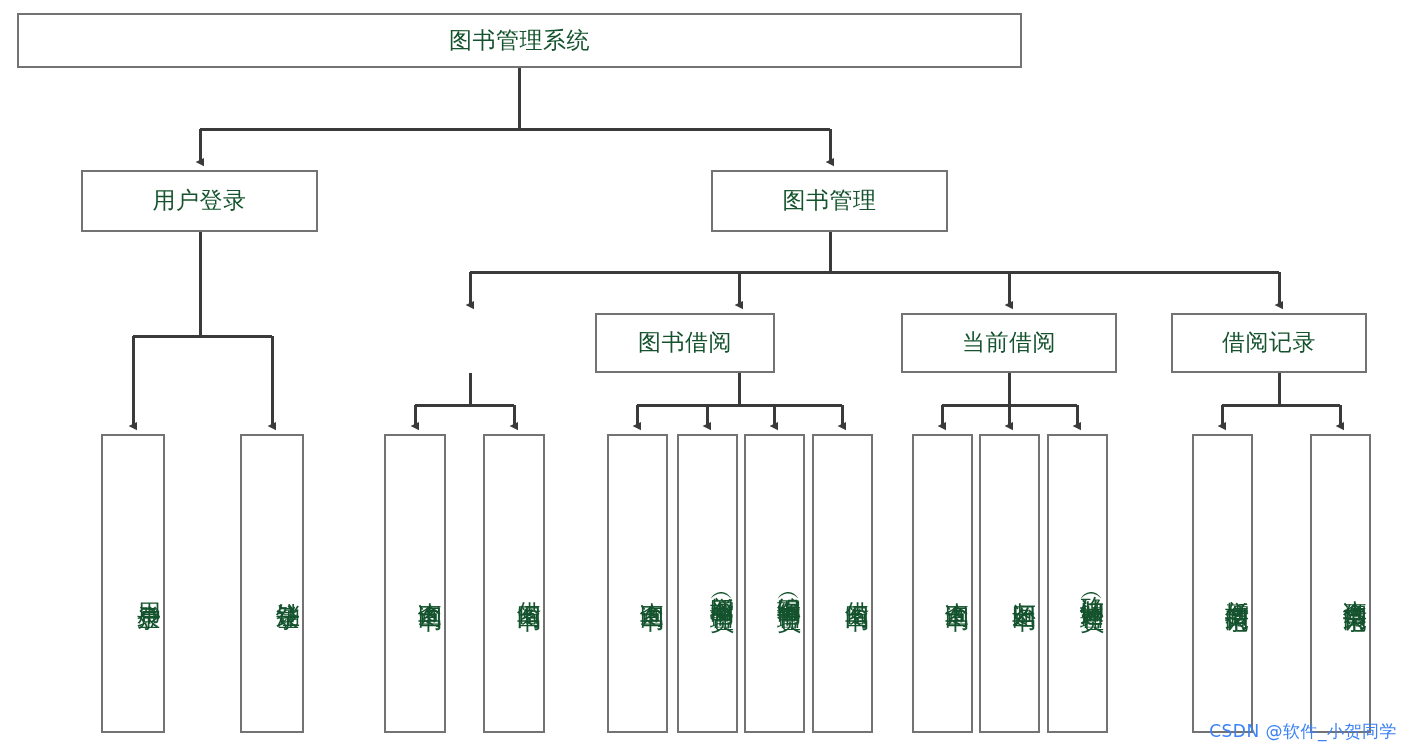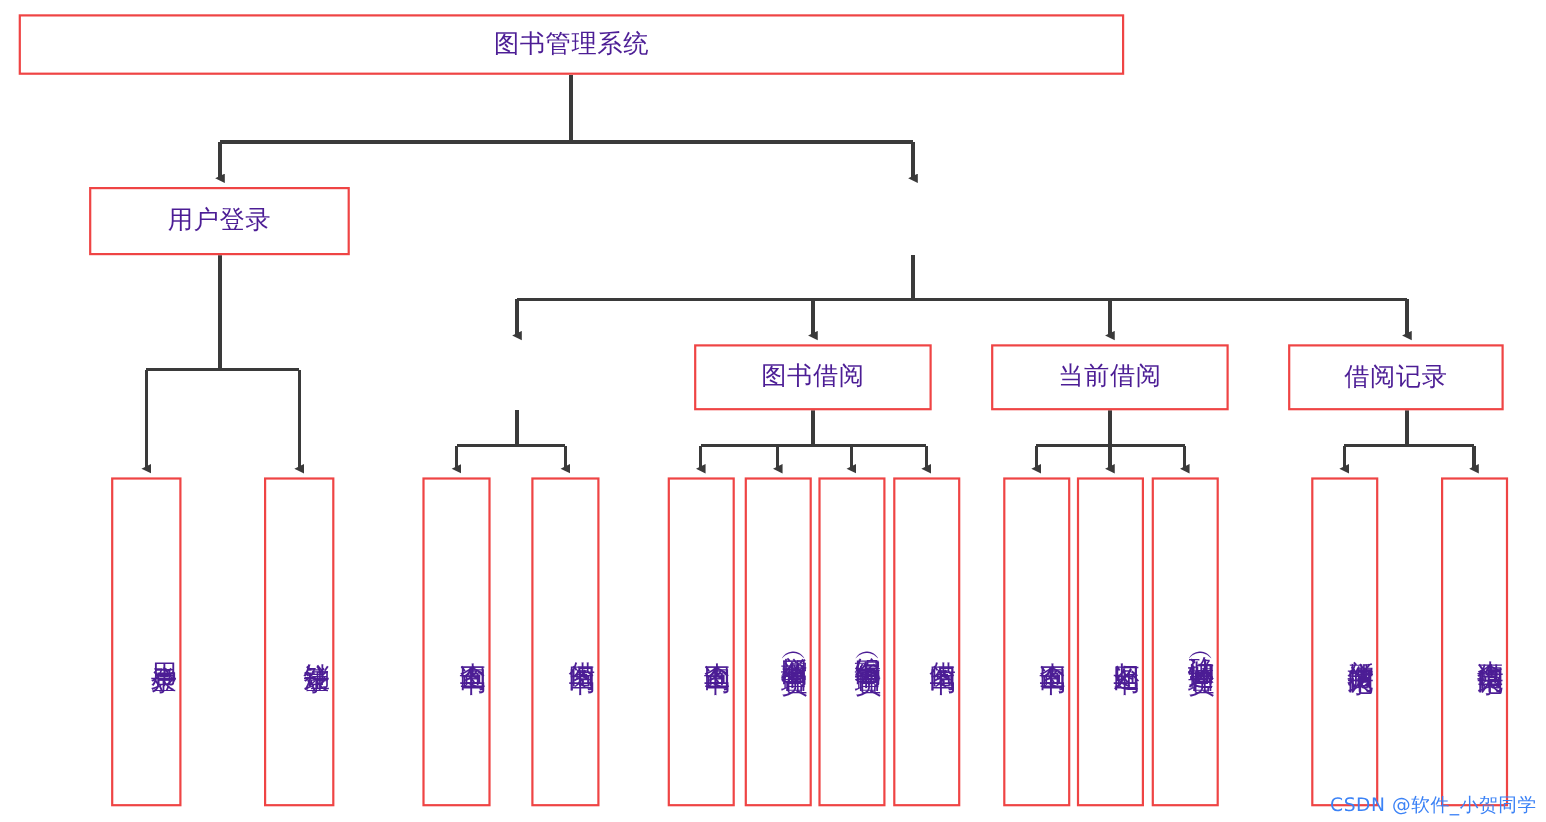--- a/index.html
+++ b/index.html
@@ -23,26 +23,26 @@
     left: 0;
     top: 0;
     width: 1405px;
     height: 747px;
     pointer-events: none;
   }
   .node {
     position: absolute;
     box-sizing: border-box;
     background: #ffffff;
-    border: 2px solid #ef4444;
+    border: 2px solid #737373;
     display: flex;
     align-items: center;
     justify-content: center;
     text-align: center;
-    color: #4c1d95;
+    color: #14532d;
     line-height: 1.18;
   }
   .node.horizontal {
     font-size: 23px;
     letter-spacing: 0.5px;
   }
   .node.vertical {
     writing-mode: vertical-rl;
     text-orientation: upright;
     font-size: 24px;
@@ -124,31 +124,34 @@
   </svg>
 
   <div class="node horizontal" style="left:17px; top:13px; width:1005px; height:55px;">
     <span class="node-label">图书管理系统</span>
   </div>
 
   <div class="node horizontal" style="left:81px; top:170px; width:237px; height:62px;">
     <span class="node-label">用户登录</span>
   </div>
 
-
-
-  <div class="node horizontal" style="left:631px; top:313px; width:216px; height:60px;">
+  <div class="node horizontal" style="left:711px; top:170px; width:237px; height:62px;">
+    <span class="node-label">图书管理</span>
+  </div>
+
+
+  <div class="node horizontal" style="left:595px; top:313px; width:180px; height:60px;">
     <span class="node-label">图书借阅</span>
   </div>
 
   <div class="node horizontal" style="left:901px; top:313px; width:216px; height:60px;">
     <span class="node-label">当前借阅</span>
   </div>
 
-  <div class="node horizontal" style="left:1171px; top:313px; width:196px; height:60px;font-family:Liberation Serif, serif;">
+  <div class="node horizontal" style="left:1171px; top:313px; width:196px; height:60px;">
     <span class="node-label">借阅记录</span>
   </div>
 
   <div class="node vertical" style="left:101px; top:434px; width:64px; height:299px;">
     <span class="node-label">用户登录</span>
   </div>
 
   <div class="node vertical" style="left:240px; top:434px; width:64px; height:299px;">
     <span class="node-label">注销登录</span>
   </div>

